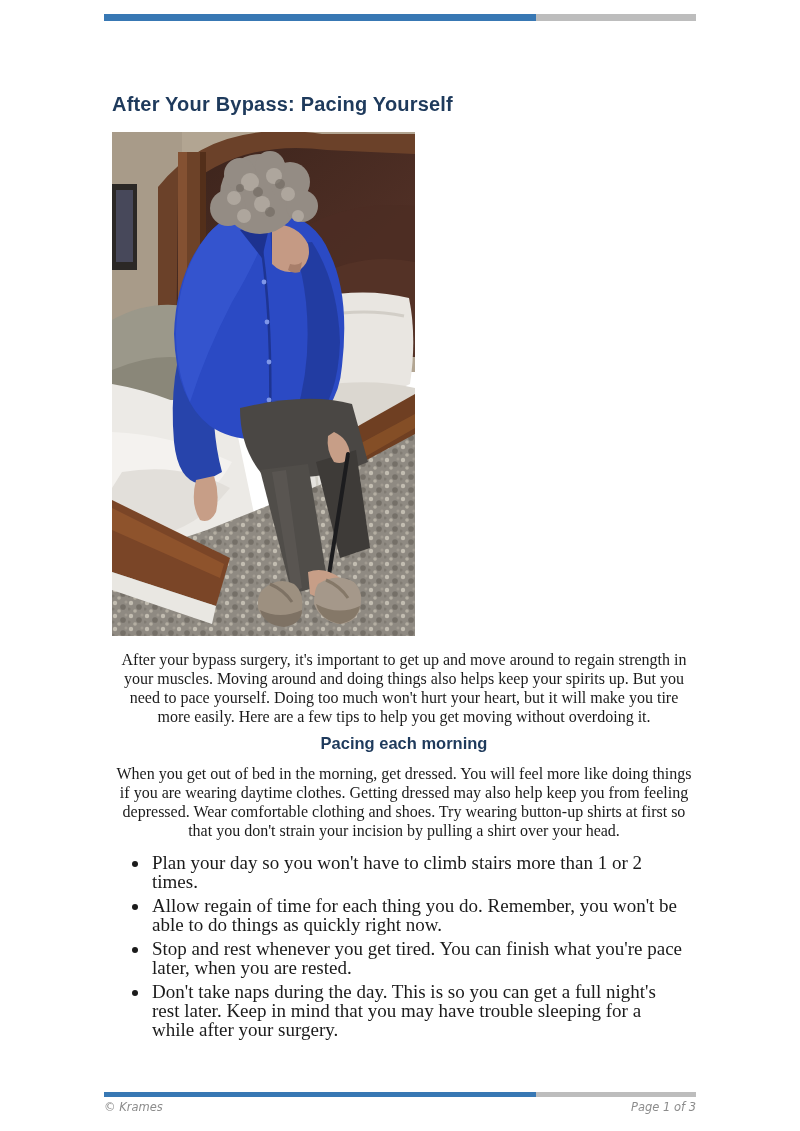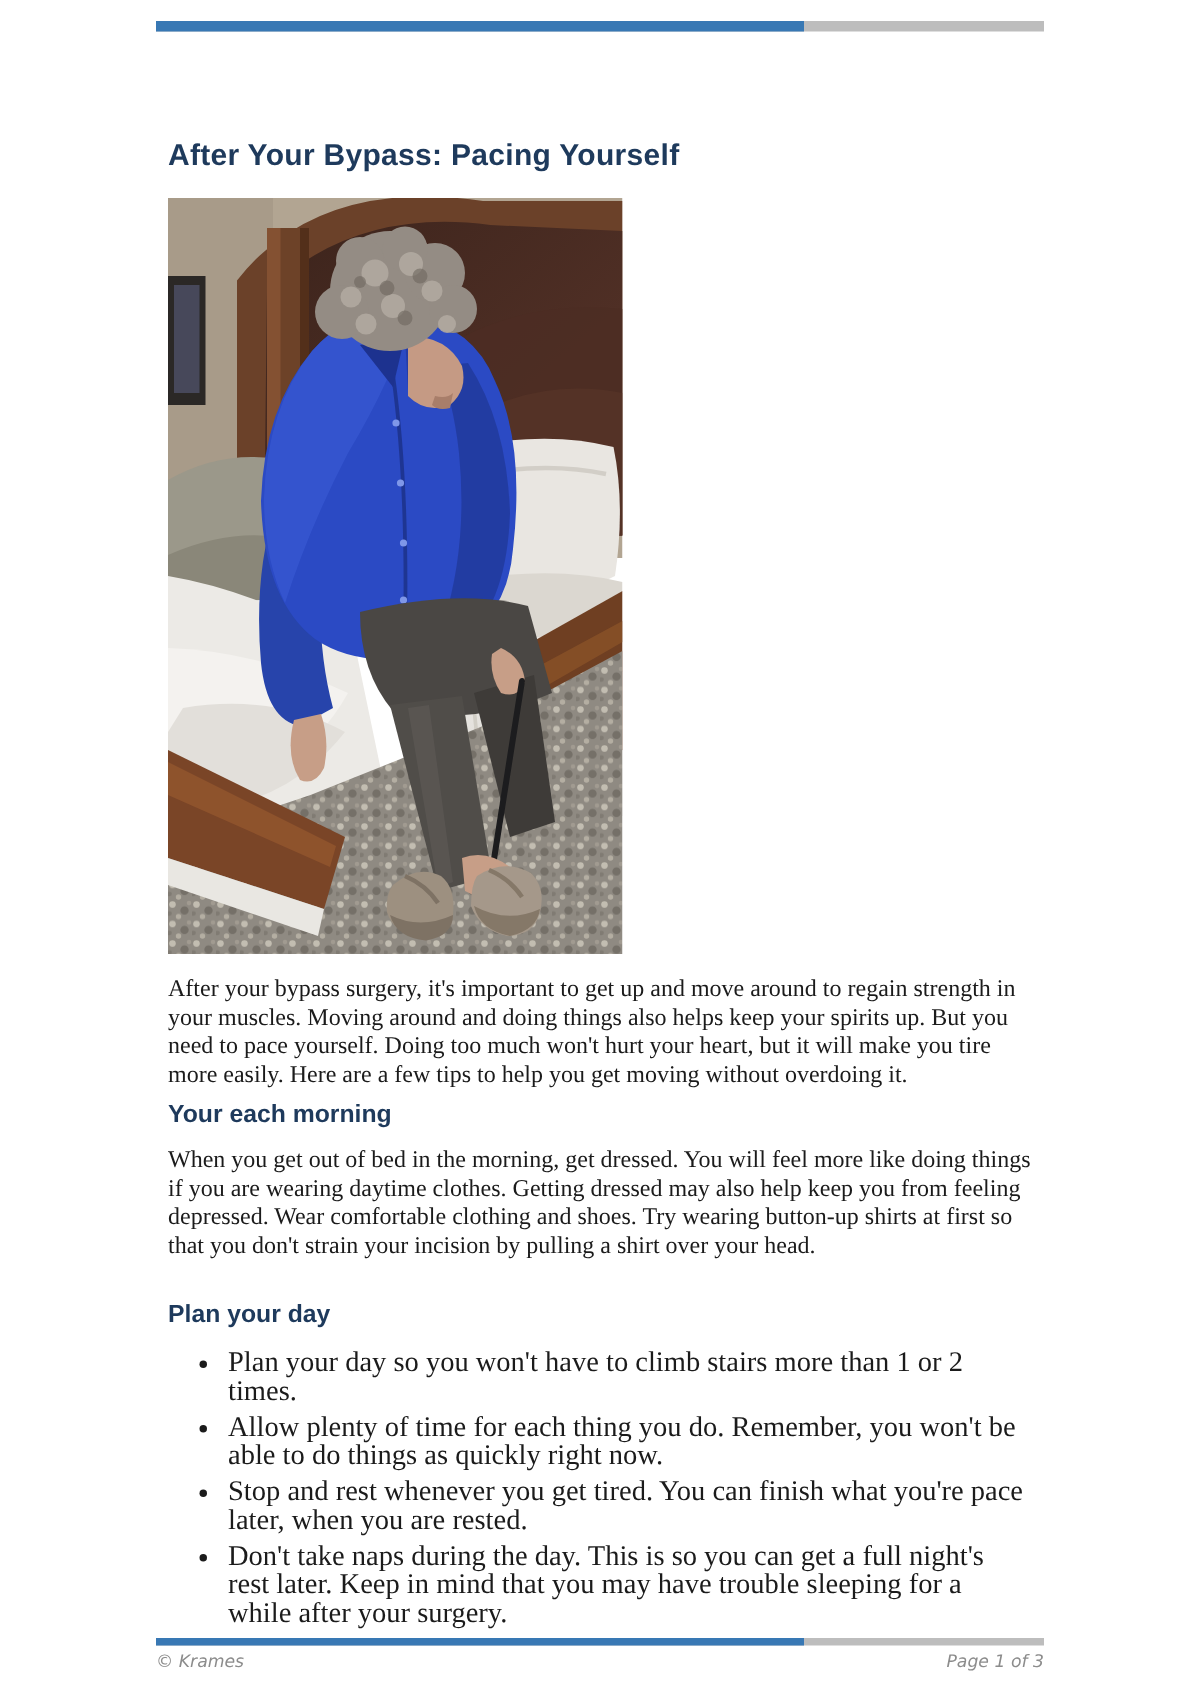--- a/index.html
+++ b/index.html
@@ -25,21 +25,21 @@
   .rule-top{margin-top:14px;}
   .rule .rule-blue{height:100%;width:73%;background:var(--accent-blue);}
   h1{
     font-family:"Liberation Sans", sans-serif;
     font-size:20px;font-weight:bold;
     color:var(--heading-navy);
     margin:72px 0 16px 8px;
     letter-spacing:0.2px;
   }
   figure.photo{margin:0 0 14px 8px;width:303px;height:504px;line-height:0;}
-  .text{margin-left:8px;margin-right:0;}
+  .text{margin-left:8px;margin-right:0;text-align:center;}
   p.body{
     font-size:16px;line-height:19px;
   }
   h2{
     font-family:"Liberation Sans", sans-serif;
     font-size:16.5px;font-weight:bold;
     color:var(--heading-navy);
     margin:8px 0 11px 0;
   }
   h2.h2-gap{margin-top:27px;}
@@ -200,28 +200,27 @@
         <path d="M148 478 Q168 488 190 478 Q190 492 172 495 Q152 493 148 478 Z" fill="#7e7264"></path>
         <path d="M206 452 Q224 440 242 450 Q252 460 248 476 Q244 492 226 492 Q208 488 202 472 Q202 458 206 452 Z" fill="#a5988a"></path>
         <path d="M204 472 Q226 484 248 474 Q246 488 228 492 Q208 488 204 472 Z" fill="#857868"></path>
         <path d="M158 452 Q172 458 180 470" stroke="#7e7264" stroke-width="3" fill="none"></path>
         <path d="M214 448 Q228 454 236 466" stroke="#857868" stroke-width="3" fill="none"></path>
       </svg>
     </figure>
 
     <p class="body text">After your bypass surgery, it's important to get up and move around to regain strength in your muscles. Moving around and doing things also helps keep your spirits up. But you need to pace yourself. Doing too much won't hurt your heart, but it will make you tire more easily. Here are a few tips to help you get moving without overdoing it.</p>
 
-    <h2 class="text">Your each morning</h2>
+    <h2 class="text">Pacing each morning</h2>
     <p class="body text">When you get out of bed in the morning, get dressed. You will feel more like doing things if you are wearing daytime clothes. Getting dressed may also help keep you from feeling depressed. Wear comfortable clothing and shoes. Try wearing button-up shirts at first so that you don't strain your incision by pulling a shirt over your head.</p>
 
-    <h2 class="text h2-gap">Plan your day</h2>
 
     <ul class="tips">
       <li>Plan your day so you won't have to climb stairs more than 1 or 2 times.</li>
-      <li>Allow plenty of time for each thing you do. Remember, you won't be able to do things as quickly right now.</li>
+      <li>Allow regain of time for each thing you do. Remember, you won't be able to do things as quickly right now.</li>
       <li>Stop and rest whenever you get tired. You can finish what you're pace later, when you are rested.</li>
       <li>Don't take naps during the day. This is so you can get a full night's rest later. Keep in mind that you may have trouble sleeping for a while after your surgery.</li>
     </ul>
   </div>
 
   <footer>
     <div class="rule rule-bottom">
       <div class="rule-blue"></div>
     </div>
     <div class="footer-row">

